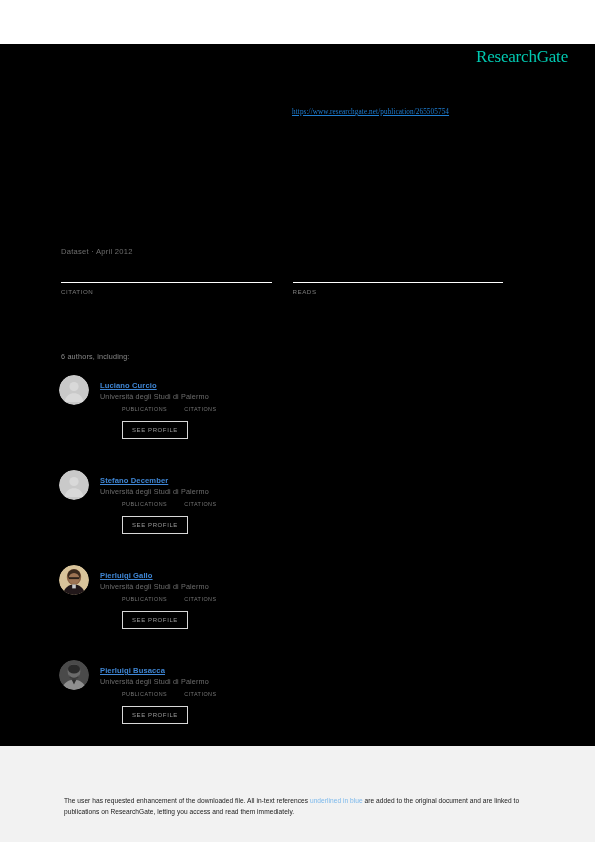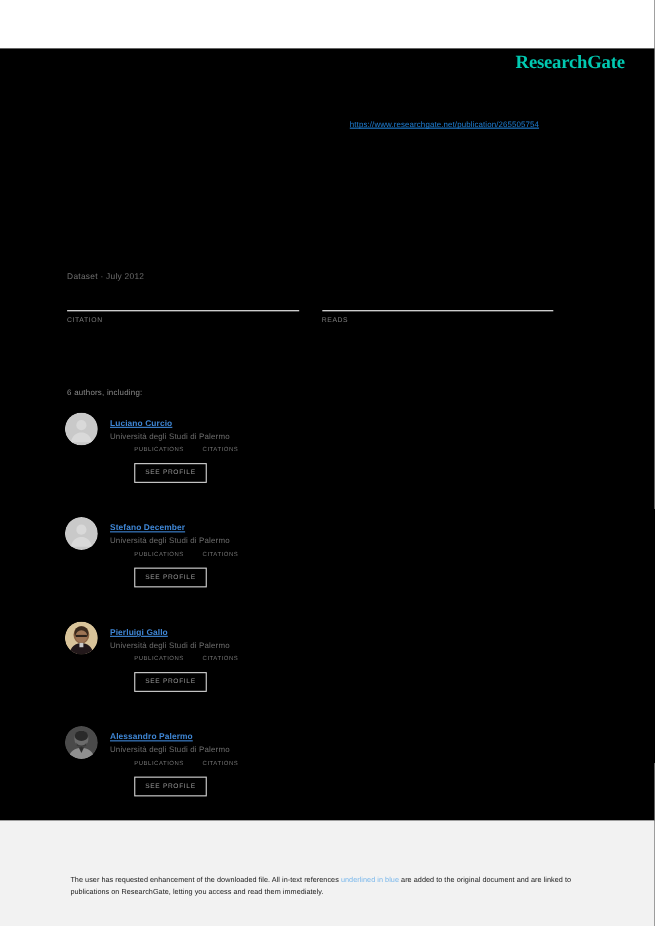--- a/index.html
+++ b/index.html
@@ -33,35 +33,36 @@
     width: 595px;
     height: 702px;
     background: #000000;
   }
 
   .rg-logo {
     position: absolute;
     top: 47px;
     right: 27px;
     font-family: "Liberation Serif", serif;
-    font-weight: bold;
+    font-weight: normal;
     font-size: 17px;
     letter-spacing: -0.2px;
     color: #00c9b1;
     white-space: nowrap;
   }
 
   .pub-url {
     position: absolute;
     top: 108px;
-    left: 318px;
+    left: 292px;
     font-size: 7.2px;
     color: #1f7fd4;
     letter-spacing: 0.1px;
     white-space: nowrap;
+    font-family: Liberation Serif, serif;
   }
 
   .meta-line {
     position: absolute;
     top: 247px;
     left: 61px;
     font-size: 7.6px;
     color: #6e6e6e;
     letter-spacing: 0.25px;
     white-space: nowrap;
@@ -222,21 +223,21 @@
 
 <div class="top-band"></div>
 
 <div class="dark-region">
 </div>
 
 <div class="rg-logo">ResearchGate</div>
 
 <a class="pub-url" href="#">https://www.researchgate.net/publication/265505754</a>
 
-<div class="meta-line">Dataset · July 2012</div>
+<div class="meta-line">Dataset · April 2012</div>
 
 <div class="stats">
   <div class="stat-col">
     <div class="stat-number">1</div>
     <div class="stat-rule"></div>
     <div class="stat-label">CITATION</div>
   </div>
   <div class="stat-col">
     <div class="stat-number">46</div>
     <div class="stat-rule"></div>
@@ -346,21 +347,21 @@
           <rect width="30" height="30" fill="#4a4a4a"></rect>
           <ellipse cx="15" cy="11.5" rx="6.4" ry="7.4" fill="#6b6b6b"></ellipse>
           <ellipse cx="15" cy="9" rx="6" ry="4.6" fill="#2a2a2a"></ellipse>
           <path d="M10.5 15 C11.5 18.5 18.5 18.5 19.5 15 L19.5 17.6 C18 19.6 12 19.6 10.5 17.6 Z" fill="#3a3a3a"></path>
           <path d="M3 30 C4 22.8 9.5 19.8 15 19.8 C20.5 19.8 26 22.8 27 30 Z" fill="#8f8f8f"></path>
           <path d="M12.6 19.6 L15 24.5 L17.4 19.6 L15 19.2 Z" fill="#2e2e2e"></path>
         </g>
       </svg>
     </div>
     <div class="author-body">
-      <a class="author-name" href="#">Alessandro Palermo</a>
+      <a class="author-name" href="#">Pierluigi Busacca</a>
       <div class="author-affil">Università degli Studi di Palermo</div>
       <div class="author-stats">
         <div>
           <div class="astat-value">259</div>
           <div class="astat-label">PUBLICATIONS</div>
         </div>
         <div>
           <div class="astat-value">2,145</div>
           <div class="astat-label">CITATIONS</div>
         </div>

